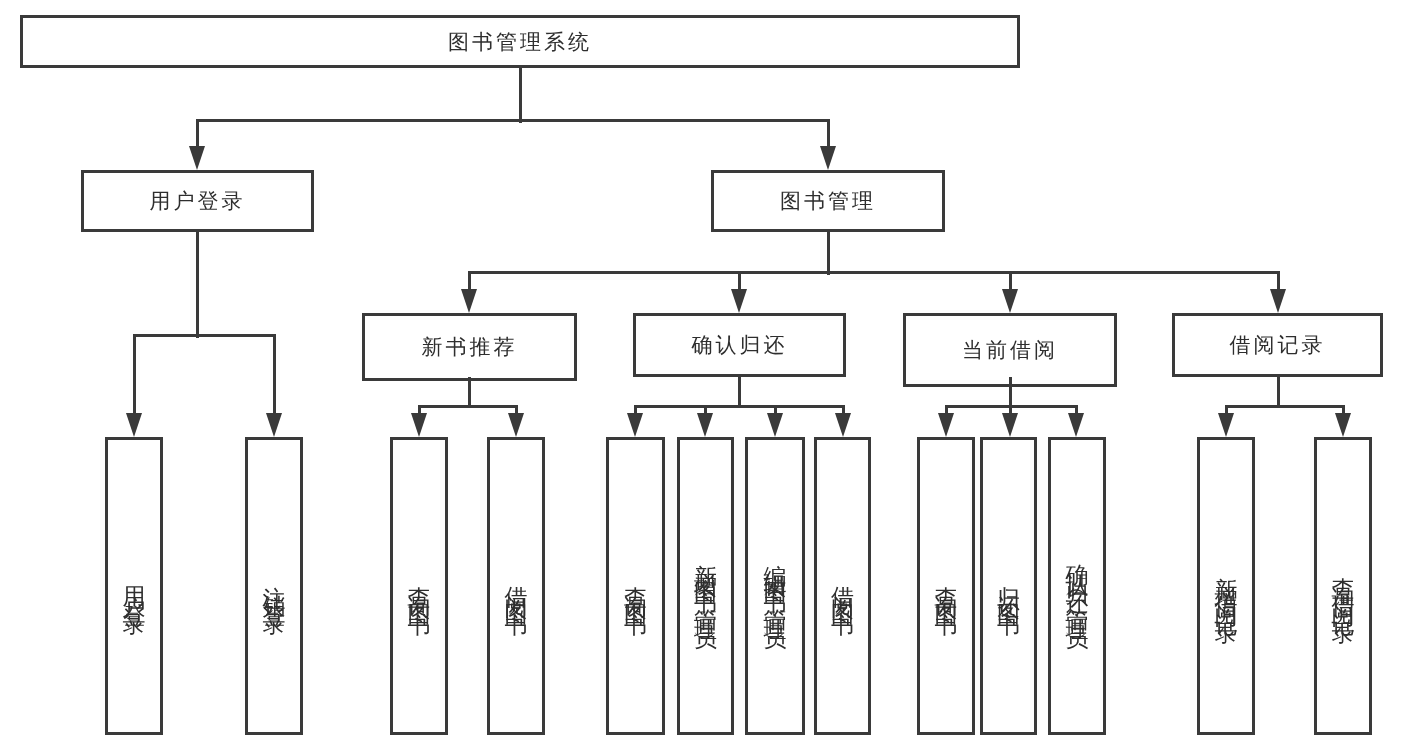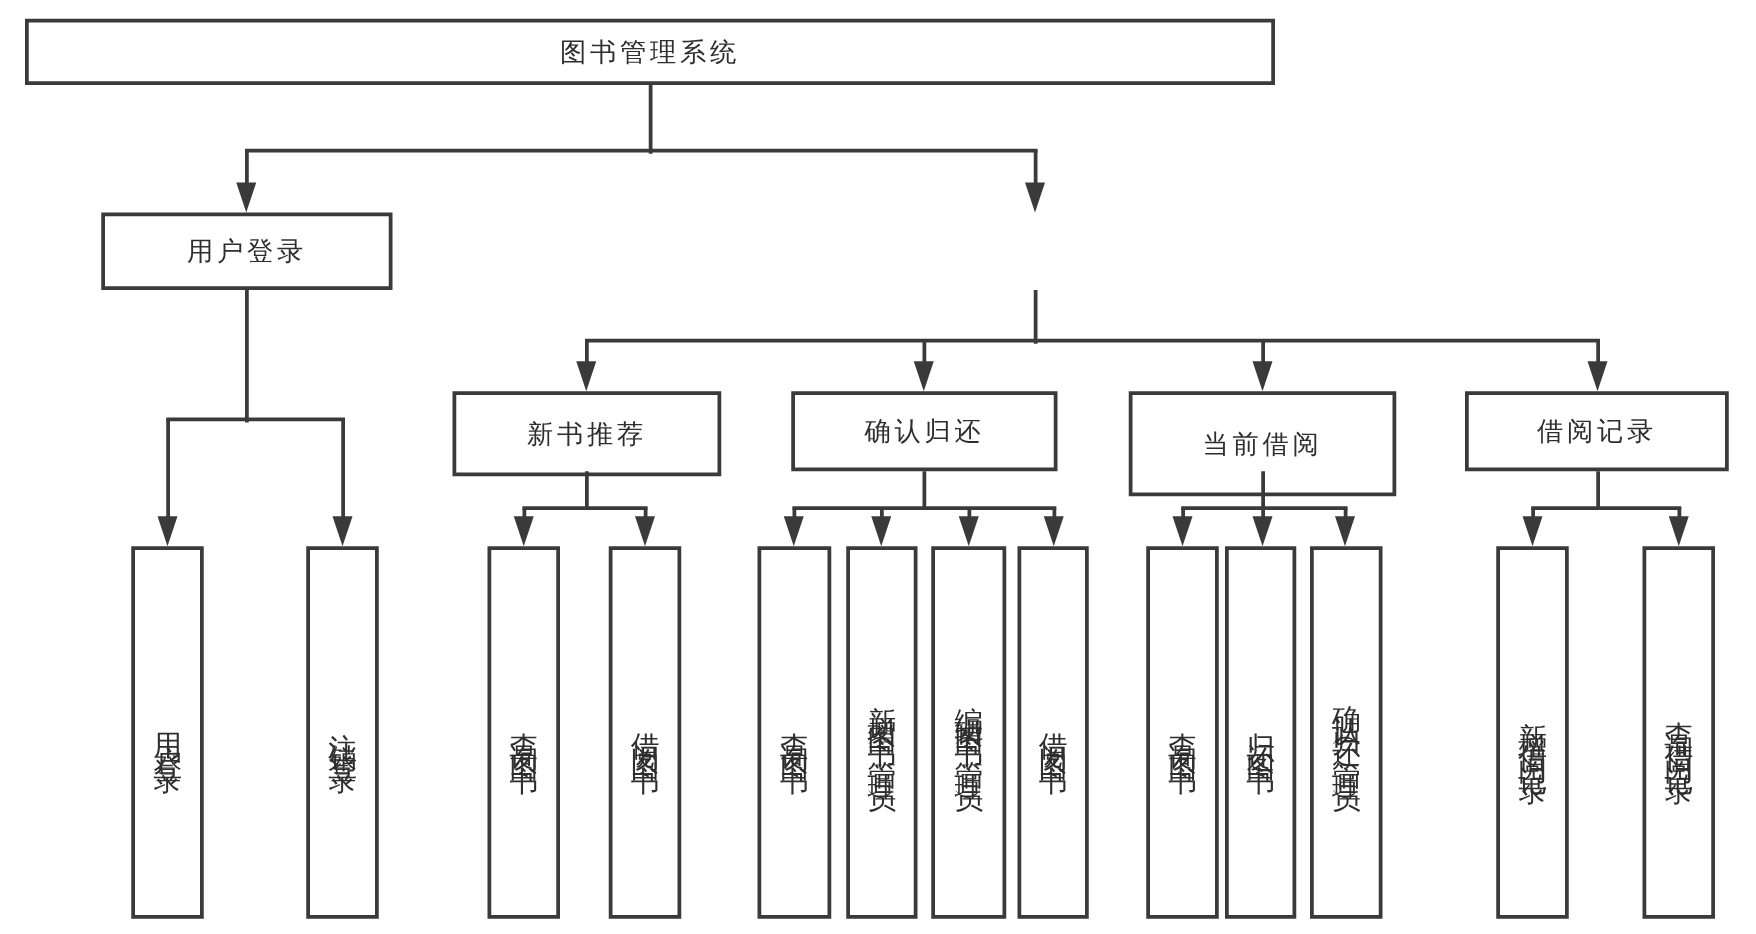--- a/index.html
+++ b/index.html
@@ -26,21 +26,21 @@
     border-top:24px solid #3a3a3a;
   }
   
   #node-root{left:20px;top:15px;width:1000px;height:53px;}
   
   #node-user-login{left:81px;top:170px;width:233px;height:62px;}
   #node-book-mgmt{left:711px;top:170px;width:234px;height:62px;}
   
   #node-new-book{left:362px;top:313px;width:215px;height:68px;}
   #node-book-borrow{left:633px;top:313px;width:213px;height:64px;}
-  #node-current-borrow{left:903px;top:313px;width:214px;height:84px;}
+  #node-current-borrow{left:903px;top:313px;width:214px;height:74px;}
   #node-borrow-records{left:1172px;top:313px;width:211px;height:64px;}
   
   #leaf-user-login{left:105px;top:437px;width:58px;height:298px;}
   #leaf-logout{left:245px;top:437px;width:58px;height:298px;}
   #leaf-nb-query{left:390px;top:437px;width:58px;height:298px;}
   #leaf-nb-borrow{left:487px;top:437px;width:58px;height:298px;}
   #leaf-bw-query{left:606px;top:437px;width:59px;height:298px;}
   #leaf-bw-add{left:677px;top:437px;width:57px;height:298px;}
   #leaf-bw-edit{left:745px;top:437px;width:60px;height:298px;}
   #leaf-bw-borrow{left:814px;top:437px;width:57px;height:298px;}
@@ -56,20 +56,21 @@
   }
 </style>
 </head>
 <body>
 
 <div id="canvas">
 
   <div class="node" id="node-root">图书管理系统</div>
 
   <div class="node" id="node-user-login">用户登录</div>
+  <div class="node" id="node-book-mgmt">图书管理</div>
 
   <div class="node" id="node-new-book">新书推荐</div>
   <div class="node" id="node-book-borrow">确认归还</div>
   <div class="node" id="node-current-borrow">当前借阅</div>
   <div class="node" id="node-borrow-records">借阅记录</div>
 
   <div class="node leaf" id="leaf-user-login">用户登录</div>
   <div class="node leaf" id="leaf-logout">注销登录</div>
 
   <div class="node leaf" id="leaf-nb-query">查询图书</div>

